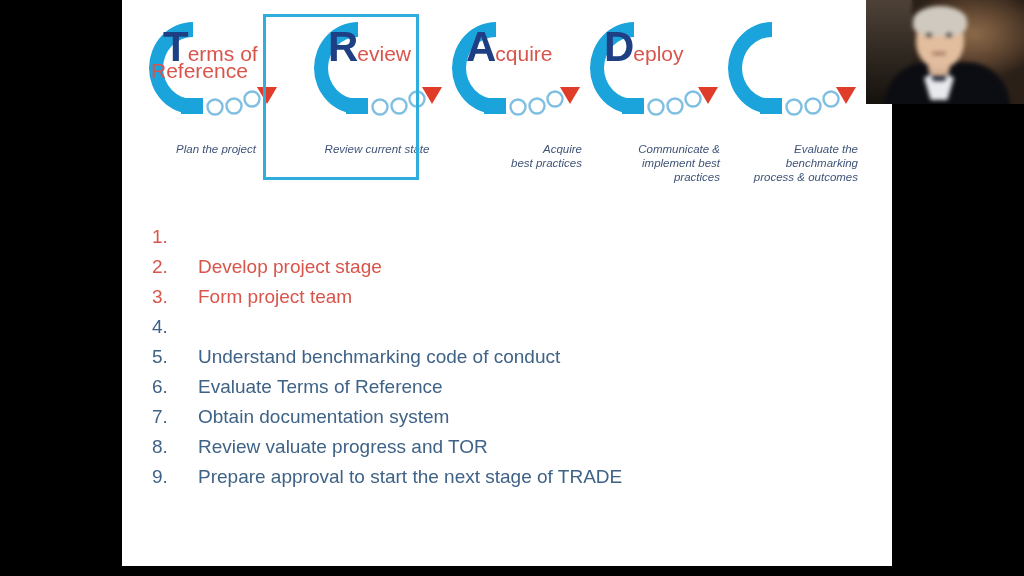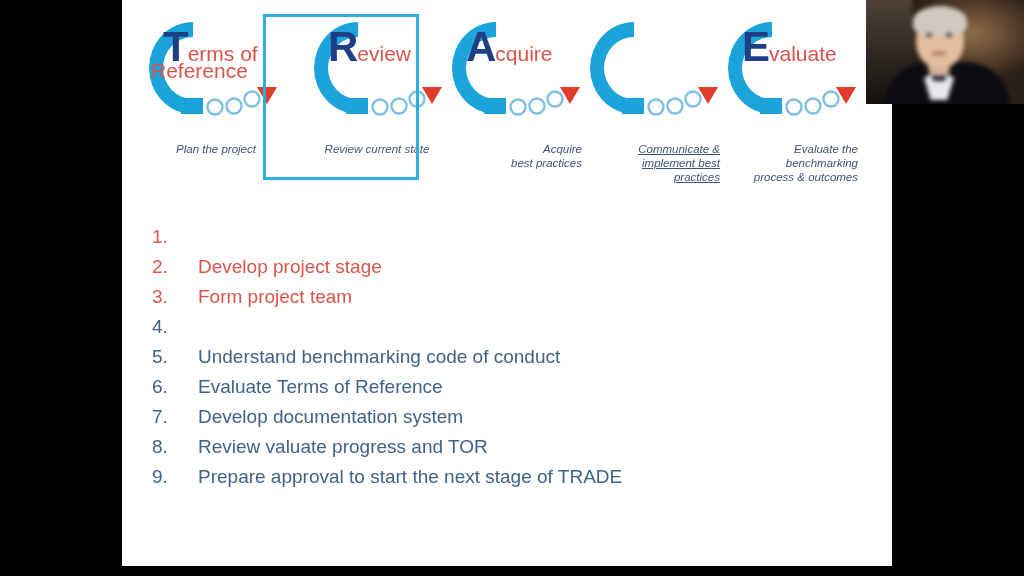--- a/index.html
+++ b/index.html
@@ -290,38 +290,38 @@
         <div class="seg-art">
           <svg width="142" height="130" viewBox="0 0 142 130" xmlns="http://www.w3.org/2000/svg">
             <path d="M52 22 A44 46 0 1 0 52 114 L52 99 A30 31 0 1 1 52 37 Z" fill="#1BA4DC"></path>
             <rect x="40" y="98" width="22" height="16" fill="#1BA4DC"></rect>
             <circle cx="74" cy="107" r="7.5" fill="none" stroke="#7FBFE2" stroke-width="2.4"></circle>
             <circle cx="93" cy="106" r="7.5" fill="none" stroke="#7FBFE2" stroke-width="2.4"></circle>
             <circle cx="111" cy="99" r="7.5" fill="none" stroke="#7FBFE2" stroke-width="2.4"></circle>
             <polygon points="116,87 136,87 126,104" fill="#E03C2A"></polygon>
           </svg>
         </div>
-        <div class="seg-caption" style="white-space: pre-line; text-decoration: underline;">Communicate &amp;
+        <div class="seg-word">
+          <span class="seg-cap">D</span><span class="seg-rest">eploy</span>
+        </div>
+        <div class="seg-caption" style="white-space: pre-line;">Communicate &amp;
 implement best
 practices</div>
       </div>
 
       <div class="trade-seg s4">
         <div class="seg-art">
           <svg width="142" height="130" viewBox="0 0 142 130" xmlns="http://www.w3.org/2000/svg">
             <path d="M52 22 A44 46 0 1 0 52 114 L52 99 A30 31 0 1 1 52 37 Z" fill="#1BA4DC"></path>
             <rect x="40" y="98" width="22" height="16" fill="#1BA4DC"></rect>
             <circle cx="74" cy="107" r="7.5" fill="none" stroke="#7FBFE2" stroke-width="2.4"></circle>
             <circle cx="93" cy="106" r="7.5" fill="none" stroke="#7FBFE2" stroke-width="2.4"></circle>
             <circle cx="111" cy="99" r="7.5" fill="none" stroke="#7FBFE2" stroke-width="2.4"></circle>
             <polygon points="116,87 136,87 126,104" fill="#E03C2A"></polygon>
           </svg>
-        </div>
-        <div class="seg-word">
-          <span class="seg-cap">E</span><span class="seg-rest">valuate</span>
         </div>
         <div class="seg-caption" style="white-space: pre-line;">Evaluate the
 benchmarking
 process &amp; outcomes</div>
       </div>
 
       <div class="seg-highlight"></div>
 
     </div>
 
@@ -350,21 +350,21 @@
         <span class="agenda-text tone-blue">Understand benchmarking code of conduct</span>
       </div>
 
       <div class="agenda-row">
         <span class="agenda-num tone-blue">6.</span>
         <span class="agenda-text tone-blue">Evaluate Terms of Reference</span>
       </div>
 
       <div class="agenda-row">
         <span class="agenda-num tone-blue">7.</span>
-        <span class="agenda-text tone-blue">Develop documentation system</span>
+        <span class="agenda-text tone-blue">Obtain documentation system</span>
       </div>
 
       <div class="agenda-row">
         <span class="agenda-num tone-blue">8.</span>
         <span class="agenda-text tone-blue">Review valuate progress and TOR</span>
       </div>
 
       <div class="agenda-row">
         <span class="agenda-num tone-blue">9.</span>
         <span class="agenda-text tone-blue">Prepare approval to start the next stage of TRADE</span>

